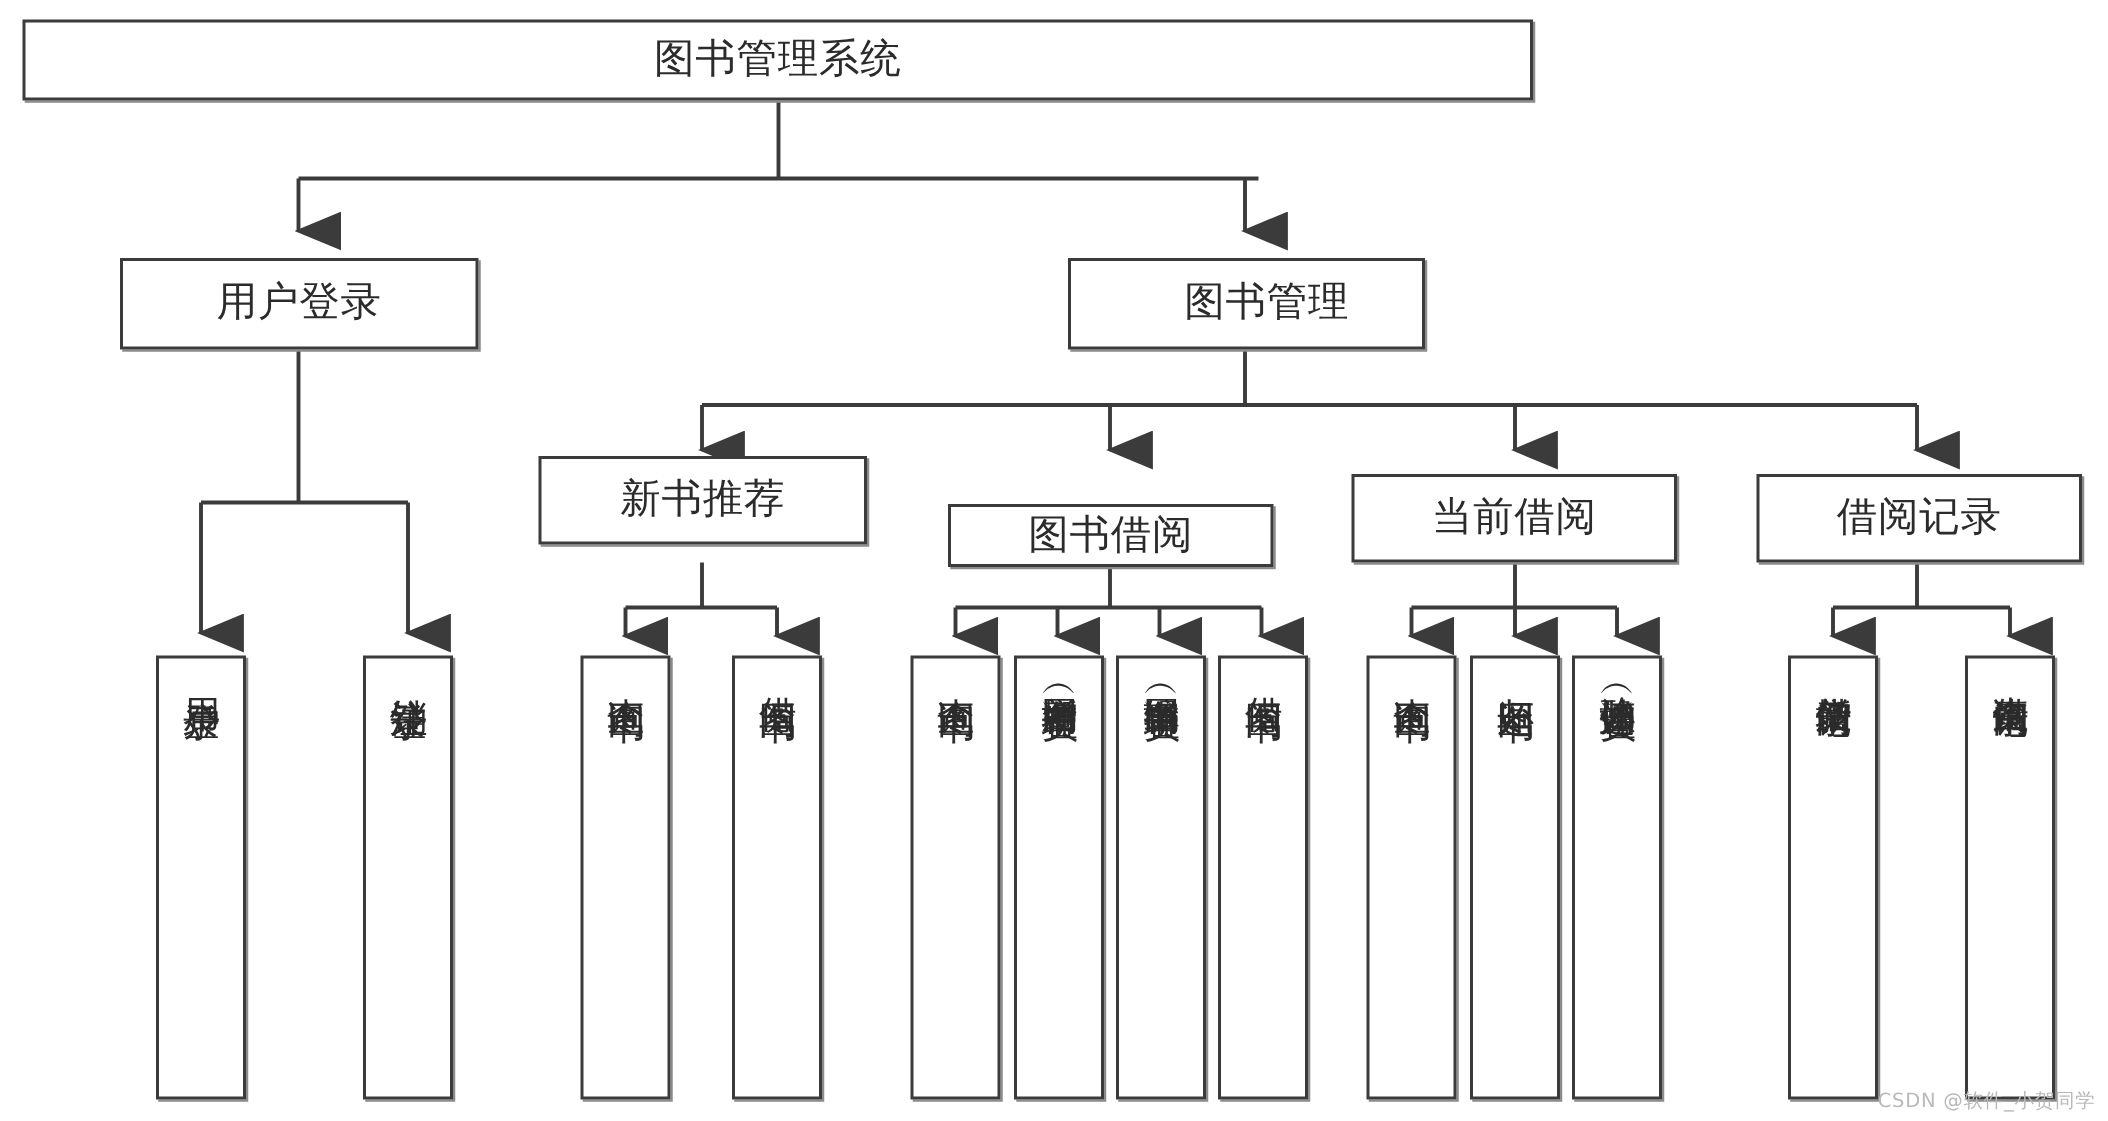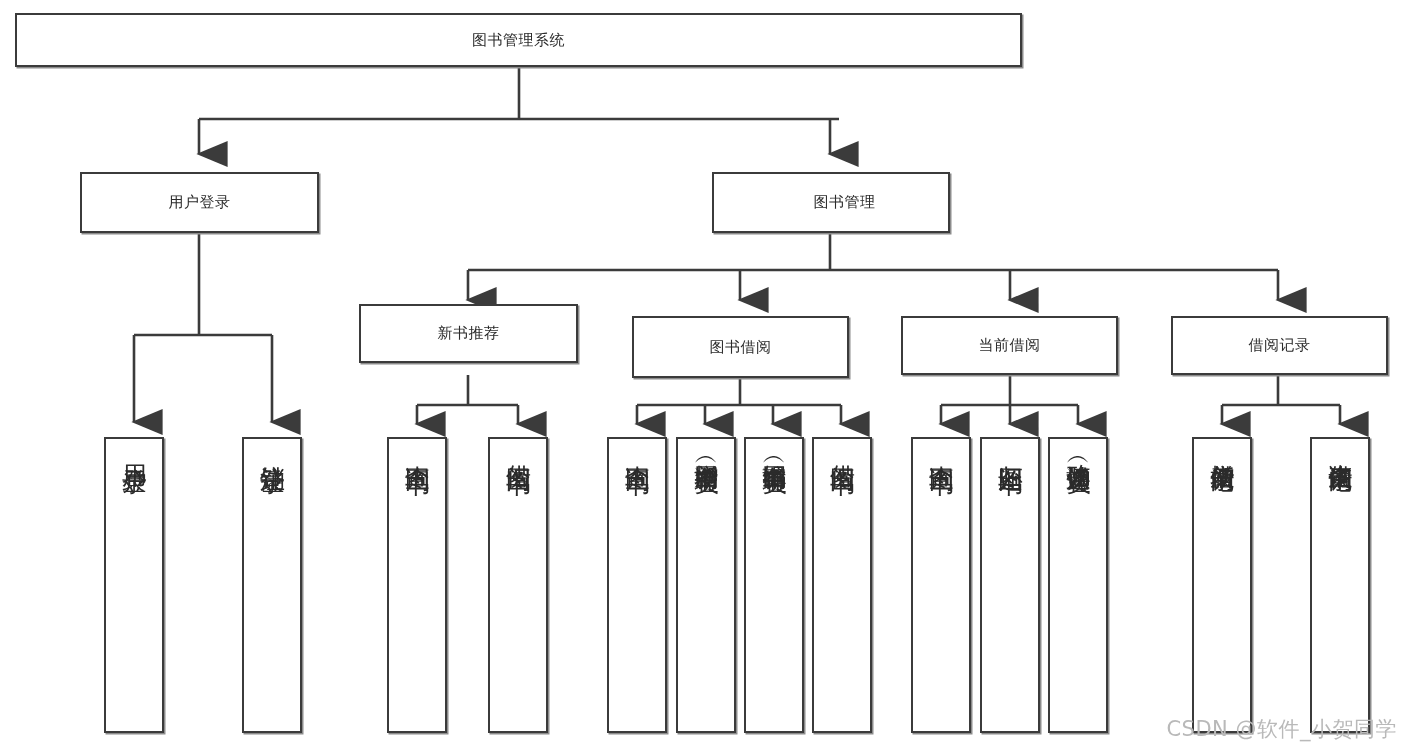--- a/index.html
+++ b/index.html
@@ -36,21 +36,21 @@
     justify-content: center;
     color: #2b2b2b;
   }
   .node > .label {
     display: block;
     text-align: center;
     line-height: 1.12;
     letter-spacing: 0.5px;
   }
   .node.horiz > .label {
-    font-size: 15px;
+    font-size: 27px;
     white-space: nowrap;
   }
   .node.vert {
     align-items: flex-start;
     justify-content: center;
     padding-top: 6px;
   }
   .node.vert > .label {
     writing-mode: vertical-rl;
     text-orientation: upright;
@@ -61,21 +61,21 @@
     max-height: 100%;
   }
   .node.vert.tall > .label {
     font-size: 24px;
     letter-spacing: 1px;
   }
   #watermark {
     position: absolute;
     right: 8px;
     bottom: 4px;
-    font-size: 21px;
+    font-size: 13px;
     color: #b9b9b9;
     white-space: nowrap;
     letter-spacing: 0.5px;
   }
 </style>
 </head>
 <body>
 
 <div id="canvas">
 
@@ -136,21 +136,21 @@
   <div class="node horiz" style="left:80px; top:172px; width:239px; height:61px;">
     <span class="label">用户登录</span>
   </div>
   <div class="node horiz" style="left:712px; top:172px; width:238px; height:61px;padding-left:27px;">
     <span class="label">图书管理</span>
   </div>
 
   <div class="node horiz" style="left:359px; top:304px; width:219px; height:59px;">
     <span class="label">新书推荐</span>
   </div>
-  <div class="node horiz" style="left:632px; top:316px; width:217px; height:62px;">
+  <div class="node horiz" style="left:632px; top:336px; width:217px; height:42px;">
     <span class="label">图书借阅</span>
   </div>
   <div class="node horiz" style="left:1171px; top:316px; width:217px; height:59px;">
     <span class="label">借阅记录</span>
   </div>
   <div class="node horiz" style="left:901px; top:316px; width:217px; height:59px;">
     <span class="label">当前借阅</span>
   </div>
 
   <div class="node vert" style="left:104px; top:437px; width:60px; height:296px;">

